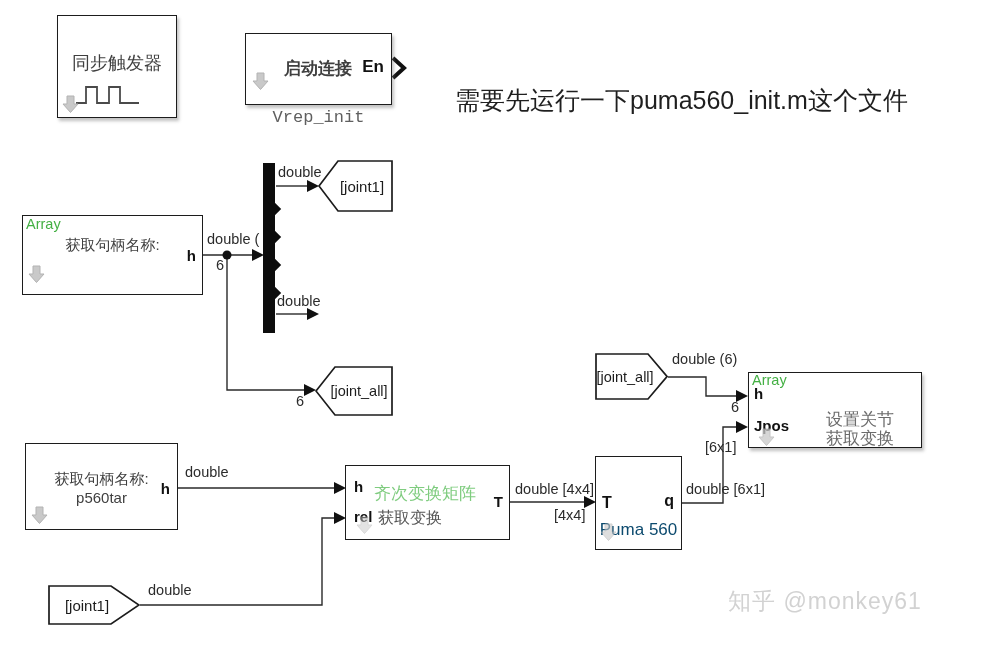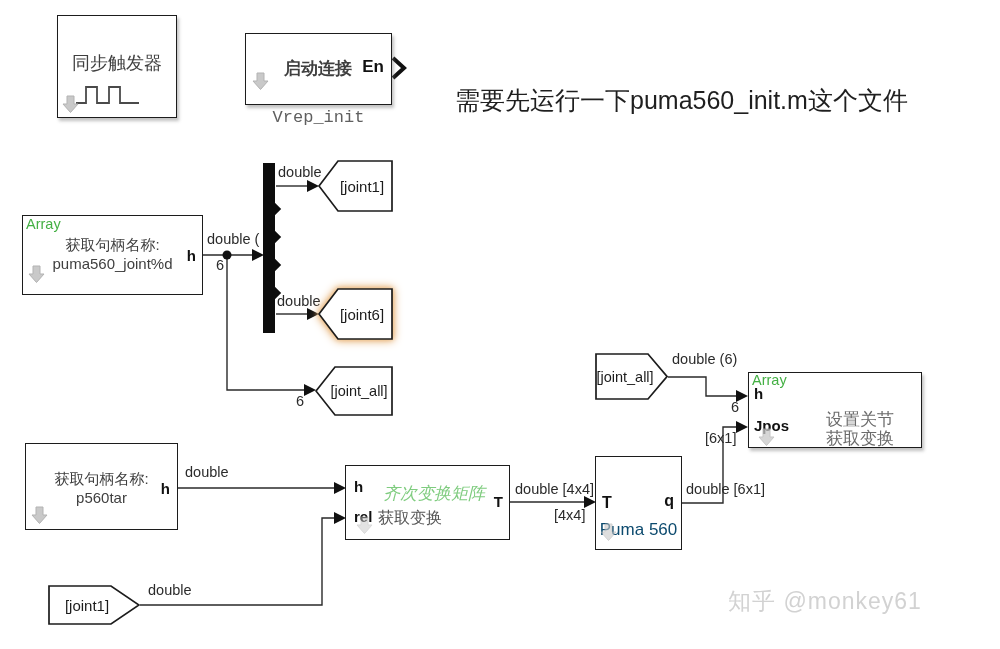--- a/index.html
+++ b/index.html
@@ -82,41 +82,34 @@
     </svg>
   </div>
   <div class="caption" style="left:245px;top:108px;width:147px;font-family:Liberation Mono, monospace;">Vrep_init</div>
 
   <div class="title-note" style="left:455px;top:84px;">需要先运行一下puma560_init.m这个文件</div>
 
   <div class="blk" style="left:22px;top:215px;width:181px;height:80px;">
     <div class="green-tag" style="left:3px;top:0px;">Array</div>
     <div class="cjk-center" style="top:19px;padding-right:10px;">
       <div>获取句柄名称:</div>
-      <div>puma560_joint%d</div>
     </div>
     <div class="port" style="right:6px;top:31px;">h</div>
     <svg class="dn-arrow" style="left:5px;top:49px;" width="17" height="19">
       <path d="M5,1 h7 v8 h4 l-7.5,8.5 -7.5,-8.5 h4 z" fill="#c9c9c9" stroke="#b3b3b3" stroke-width="1"></path>
     </svg>
   </div>
 
   <div class="penta" style="left:318px;top:160px;width:75px;height:52px;">
     <svg width="75" height="52">
         <polygon points="1,26 20,1 74,1 74,51 20,51" fill="#fff" stroke="#1c1c1c" stroke-width="1.7"></polygon>
       </svg>
     <div class="txt" style="left:14px;width:60px;">[joint1]</div>
   </div>
 
-  <div class="penta" style="left:318px;top:288px;width:75px;height:52px;">
-    <svg width="75" height="52" style="filter:drop-shadow(0 0 2px #eec189) drop-shadow(0 0 4px #e2a35c);">
-      <polygon points="1,26 20,1 74,1 74,51 20,51" fill="#fff" stroke="#1c1c1c" stroke-width="1.7"></polygon>
-      </svg>
-    <div class="txt" style="left:14px;width:60px;">[joint6]</div>
-  </div>
 
   <div class="penta" style="left:315px;top:366px;width:78px;height:50px;">
     <svg width="78" height="50">
         <polygon points="1,25 20,1 77,1 77,49 20,49" fill="#fff" stroke="#1c1c1c" stroke-width="1.7"></polygon>
       </svg>
     <div class="txt" style="left:12px;width:64px;font-size:14.5px;">[joint_all]</div>
   </div>
 
   <div class="penta" style="left:595px;top:353px;width:73px;height:47px;">
     <svg width="73" height="47">
@@ -152,21 +145,21 @@
     </div>
     <div class="port" style="right:7px;top:36px;">h</div>
     <svg class="dn-arrow" style="left:5px;top:62px;" width="17" height="19">
       <path d="M5,1 h7 v8 h4 l-7.5,8.5 -7.5,-8.5 h4 z" fill="#c9c9c9" stroke="#b3b3b3" stroke-width="1"></path>
     </svg>
   </div>
 
   <div class="blk" style="left:345px;top:465px;width:165px;height:75px;">
     <div class="port" style="left:8px;top:12px;">h</div>
     <div class="port" style="left:8px;top:42px;">rel</div>
-    <div style="position:absolute;left:28px;top:16px;width:120px;text-align:center;color:#7fcc7f;font-size:17px;font-style:italic;">齐次变换矩阵</div>
+    <div style="position:absolute;left:28px;top:16px;width:120px;text-align:left;color:#7fcc7f;font-size:17px;">齐次变换矩阵</div>
     <div style="position:absolute;left:32px;top:42px;color:#555;font-size:16px;">获取变换</div>
     <div class="port" style="right:6px;top:27px;">T</div>
     <svg class="dn-arrow" style="left:10px;top:50px;opacity:.5;" width="17" height="19">
       <path d="M5,1 h7 v8 h4 l-7.5,8.5 -7.5,-8.5 h4 z" fill="#c9c9c9" stroke="#b3b3b3" stroke-width="1"></path>
     </svg>
   </div>
 
   <div class="blk" style="left:595px;top:456px;width:87px;height:94px;">
     <div class="port" style="left:6px;top:37px;font-size:16px;">T</div>
     <div class="port" style="right:7px;top:35px;font-size:16px;">q</div>
@@ -179,20 +172,20 @@
 
   <div class="lbl" style="left:207px;top:231px;">double (</div>
   <div class="lbl" style="left:216px;top:257px;">6</div>
   <div class="lbl" style="left:278px;top:164px;">double</div>
   <div class="lbl" style="left:277px;top:293px;">double</div>
   <div class="lbl" style="left:296px;top:393px;">6</div>
   <div class="lbl" style="left:185px;top:464px;">double</div>
   <div class="lbl" style="left:515px;top:481px;">double [4x4]</div>
   <div class="lbl" style="left:554px;top:507px;">[4x4]</div>
   <div class="lbl" style="left:686px;top:481px;">double [6x1]</div>
-  <div class="lbl" style="left:705px;top:430px;">[6x1]</div>
+  <div class="lbl" style="left:705px;top:439px;">[6x1]</div>
   <div class="lbl" style="left:672px;top:351px;">double (6)</div>
   <div class="lbl" style="left:731px;top:399px;">6</div>
   <div class="lbl" style="left:148px;top:582px;">double</div>
 
   <div class="watermark" style="left:728px;top:586px;">知乎 @monkey61</div>
 
 </div>
 
 </body></html>

